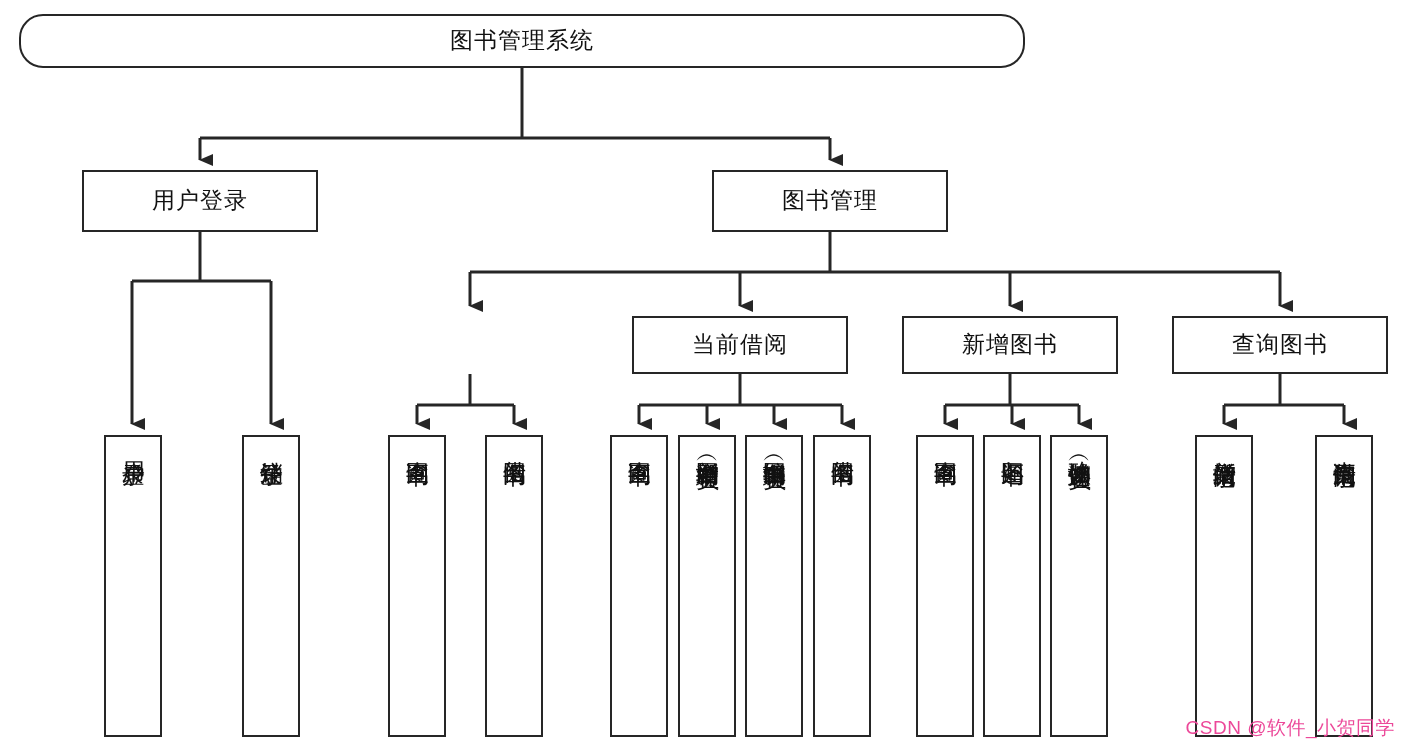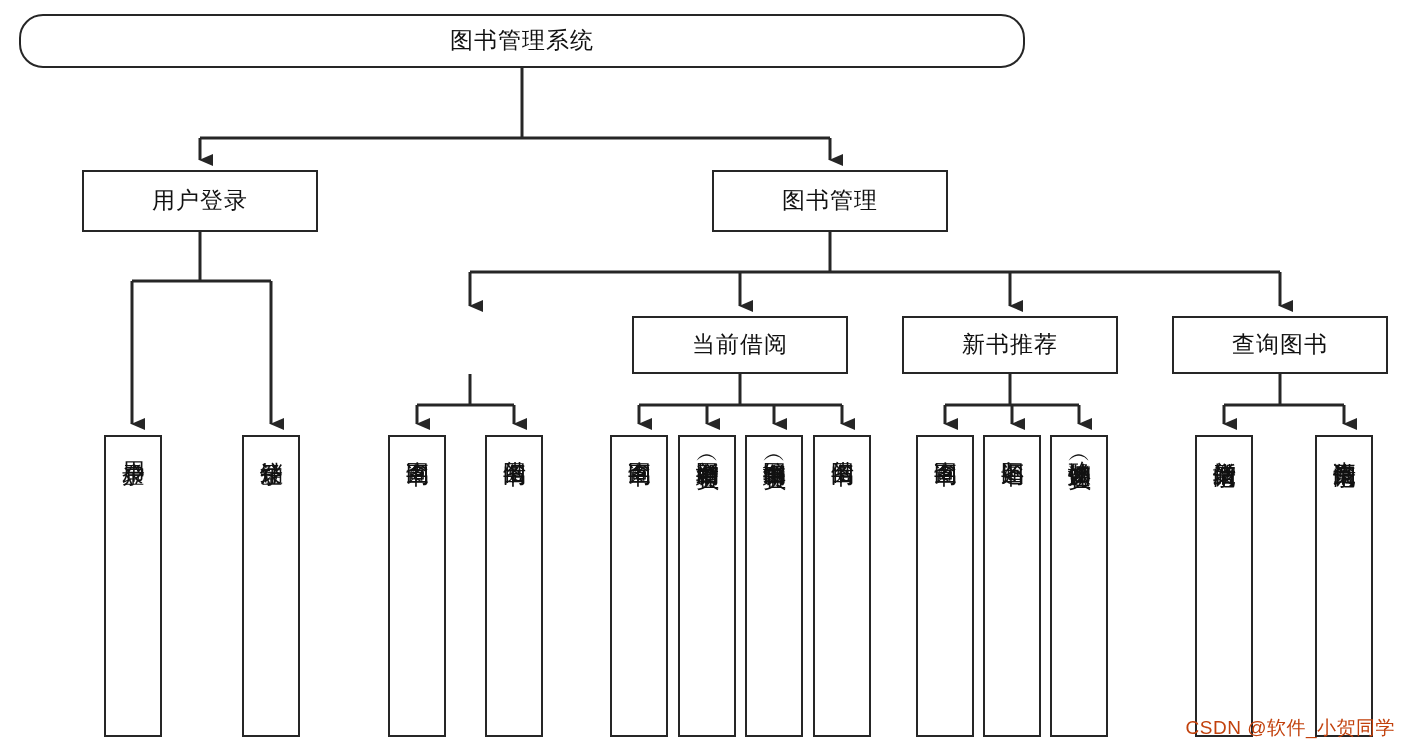--- a/index.html
+++ b/index.html
@@ -63,21 +63,21 @@
     text-orientation: upright;
     white-space: pre;
     display: block;
     max-height: 100%;
   }
   #watermark {
     position: absolute;
     right: 10px;
     bottom: 6px;
     font-size: 19px;
-    color: #c2410c;
+    color: #ec4899;
     letter-spacing: 0.5px;
     white-space: pre;
     font-family: "Liberation Sans", "DejaVu Sans", sans-serif;
   }
 </style>
 </head>
 <body>
 
 <div id="canvas" style="background: rgb(255, 255, 255);">
 
@@ -140,21 +140,21 @@
     <span class="node-label">用户登录</span>
   </div>
   <div class="node level-1" style="left: 712px; top: 170px; width: 236px; height: 62px; border-color: rgb(38, 38, 38);">
     <span class="node-label">图书管理</span>
   </div>
 
   <div class="node level-2" style="left: 632px; top: 316px; width: 216px; height: 58px; border-color: rgb(38, 38, 38);">
     <span class="node-label">当前借阅</span>
   </div>
   <div class="node level-2" style="left: 902px; top: 316px; width: 216px; height: 58px; border-color: rgb(38, 38, 38);">
-    <span class="node-label">新书推荐</span>
+    <span class="node-label">新增图书</span>
   </div>
   <div class="node level-2" style="left: 1172px; top: 316px; width: 216px; height: 58px; border-color: rgb(38, 38, 38);">
     <span class="node-label">查询图书</span>
   </div>
 
   <div class="node leaf" style="left: 104px; top: 435px; width: 58px; height: 302px; border-color: rgb(38, 38, 38);">
     <span class="node-label">用户登录</span>
   </div>
   <div class="node leaf" style="left: 242px; top: 435px; width: 58px; height: 302px; border-color: rgb(38, 38, 38);">
     <span class="node-label">注销登录</span>

